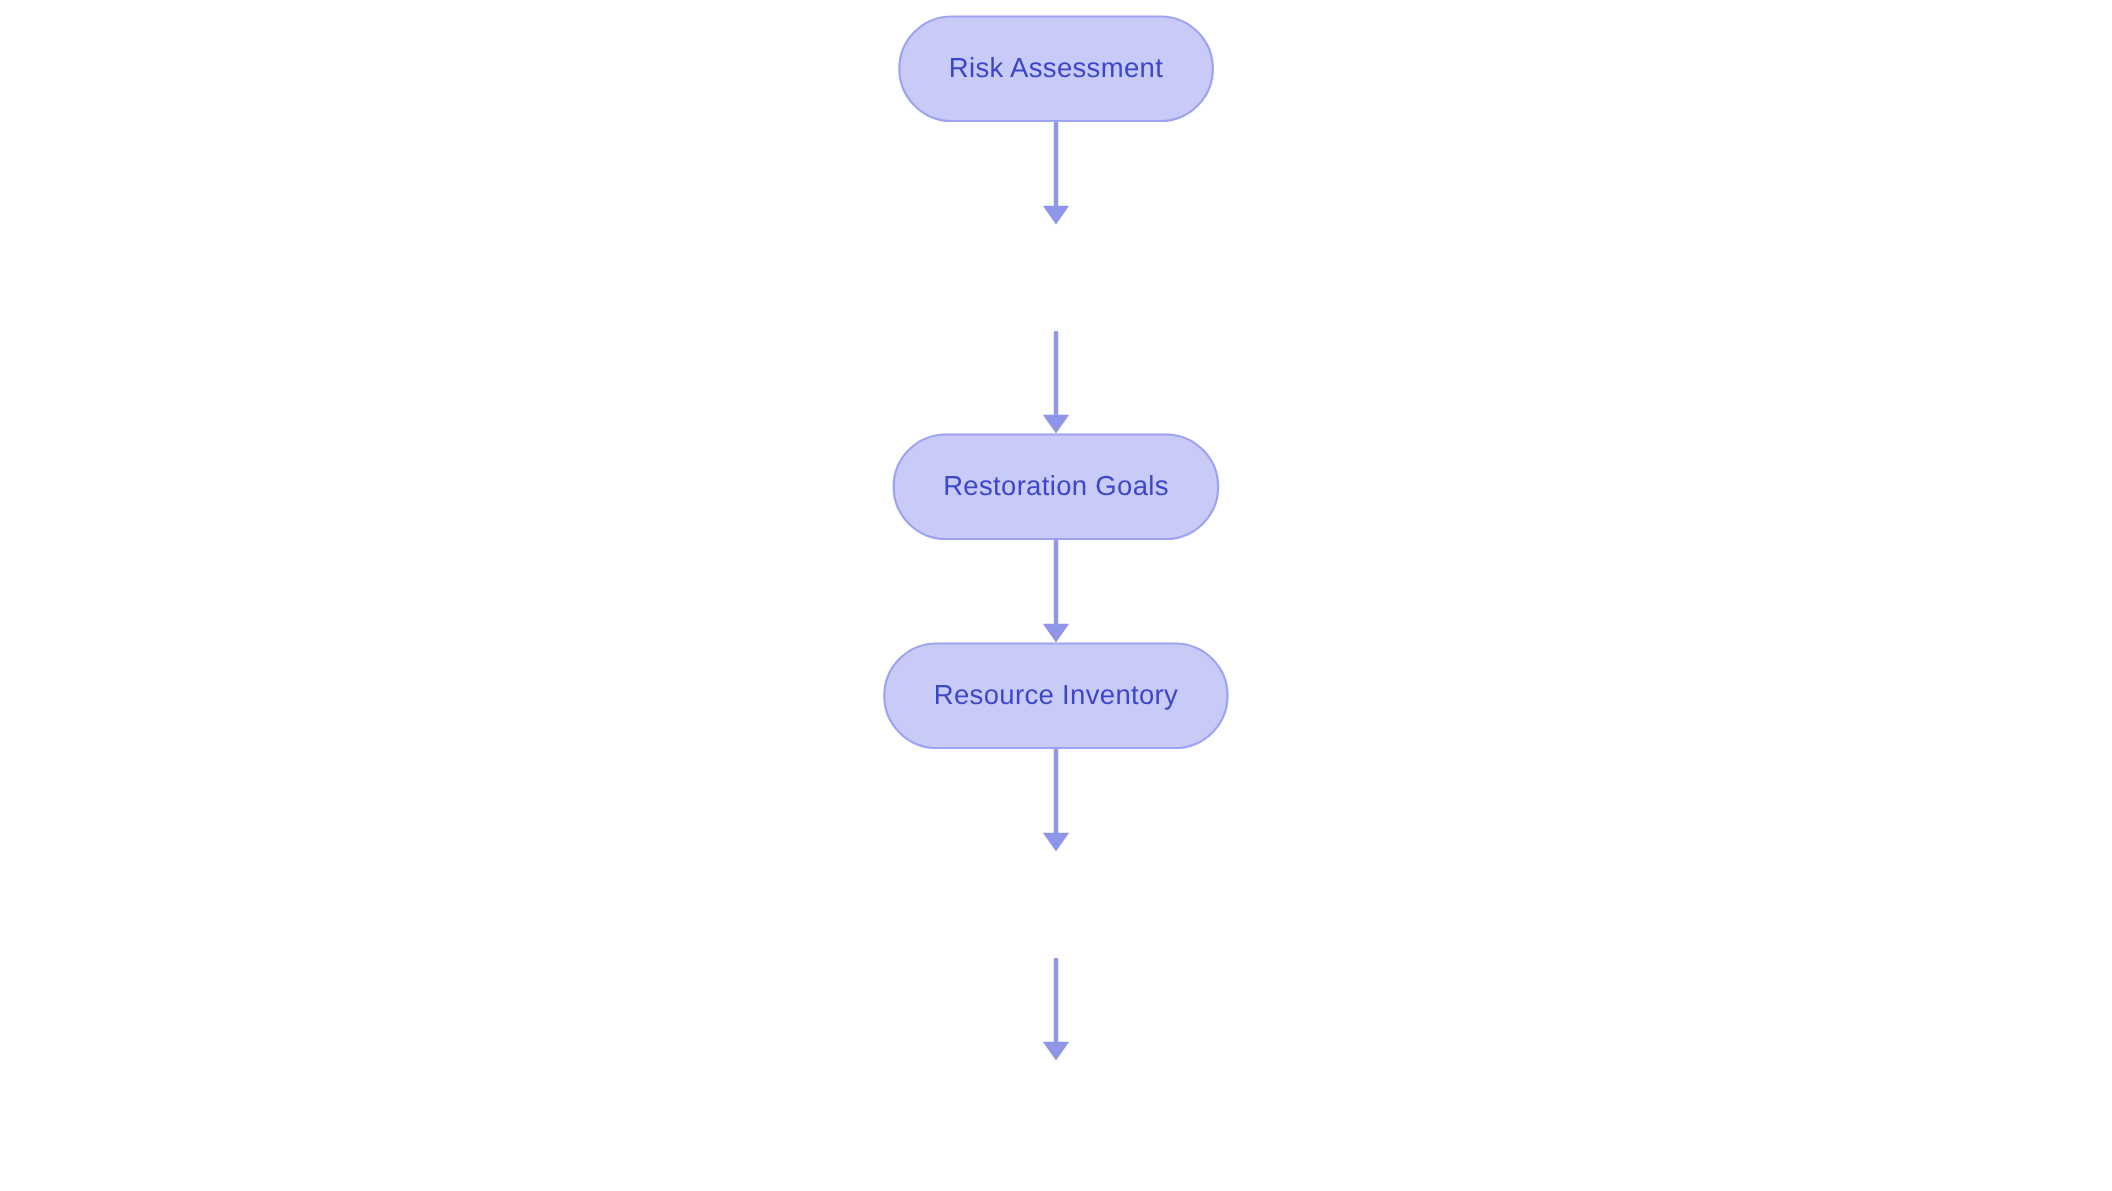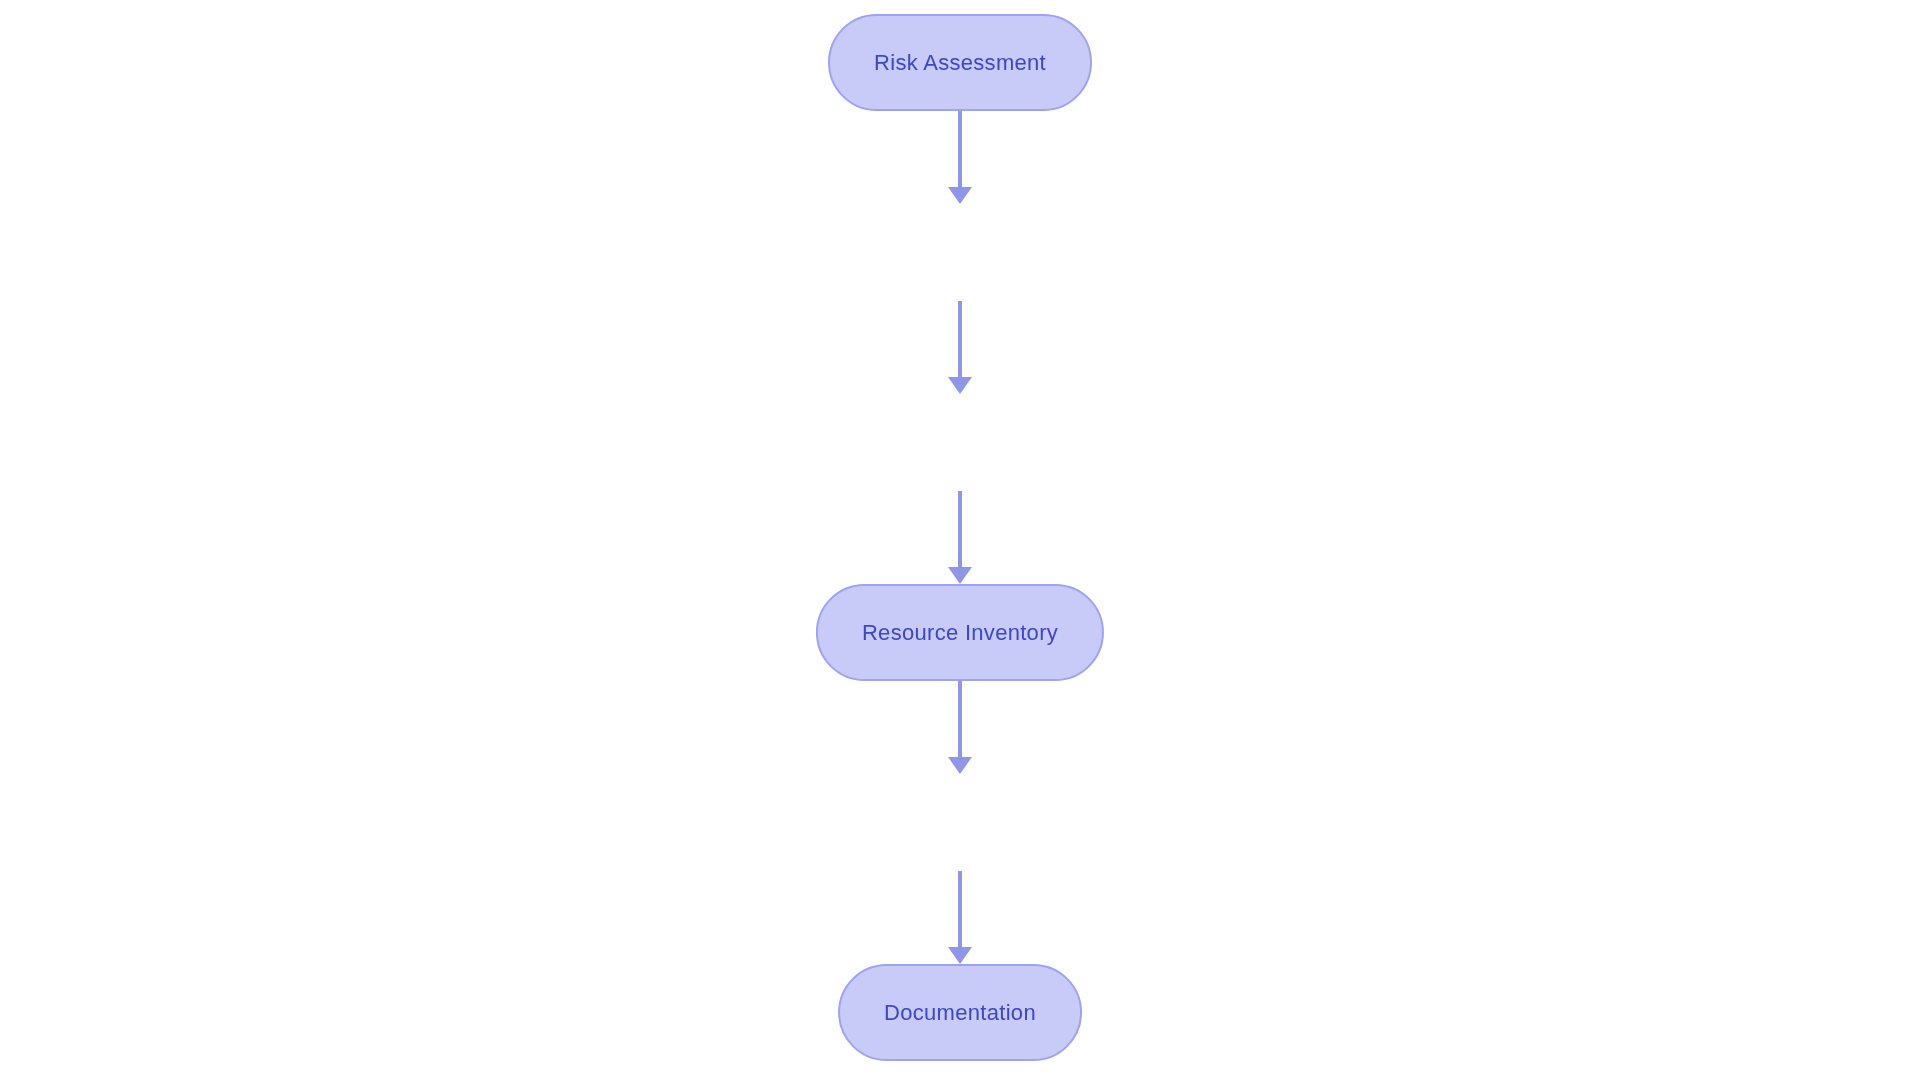--- a/index.html
+++ b/index.html
@@ -30,21 +30,21 @@
     background: var(--node-fill, #c8cbf7);
     border: 2px solid var(--node-border, #9da3f0);
     border-radius: 49px;
     display: flex;
     align-items: center;
     justify-content: center;
     white-space: nowrap;
   }
   .node-label {
     color: var(--node-text, #3c46c8);
-    font-size: 22px;
+    font-size: 25px;
     font-weight: 400;
     letter-spacing: 0.3px;
   }
 
   .n1 { top: 14px; }
   .n2 { top: 204px; }
   .n3 { top: 394px; }
   .n4 { top: 584px; text-align: right; }
   .n5 { top: 774px; }
   .n6 { top: 964px; }
@@ -97,20 +97,23 @@
     <div class="shaft"></div>
     <div class="head"></div>
   </div>
 
 
   <div class="arrow a2">
     <div class="shaft"></div>
     <div class="head"></div>
   </div>
 
+  <div class="node n3">
+    <span class="node-label">Restoration Goals</span>
+  </div>
 
   <div class="arrow a3">
     <div class="shaft"></div>
     <div class="head"></div>
   </div>
 
   <div class="node n4">
     <span class="node-label">Resource Inventory</span>
   </div>
 
@@ -118,17 +121,14 @@
     <div class="shaft"></div>
     <div class="head"></div>
   </div>
 
 
   <div class="arrow a5">
     <div class="shaft"></div>
     <div class="head"></div>
   </div>
 
-  <div class="node n6">
-    <span class="node-label">Documentation</span>
-  </div>
 
 </div>
 
 </body></html>

